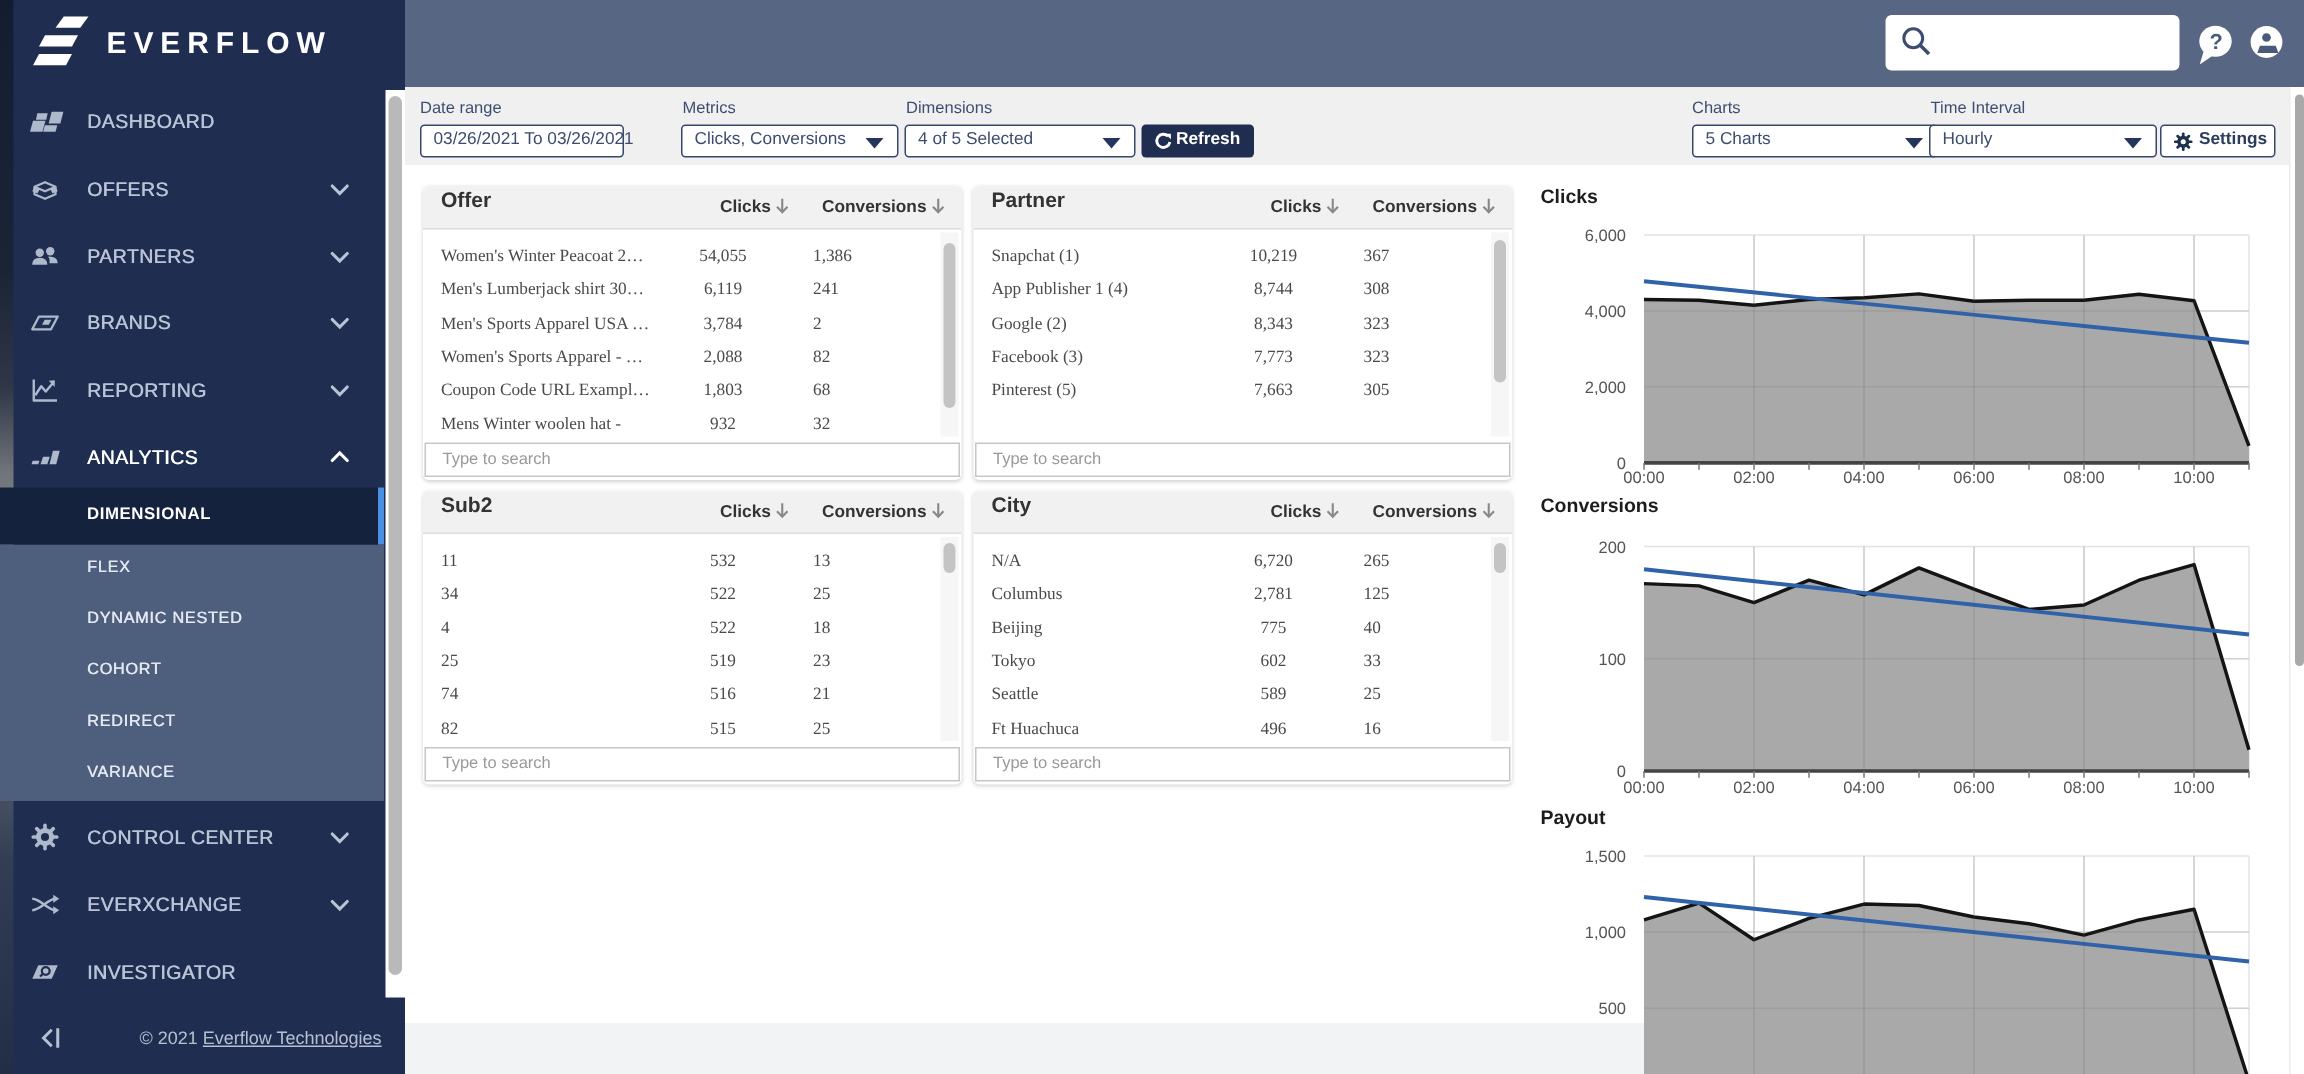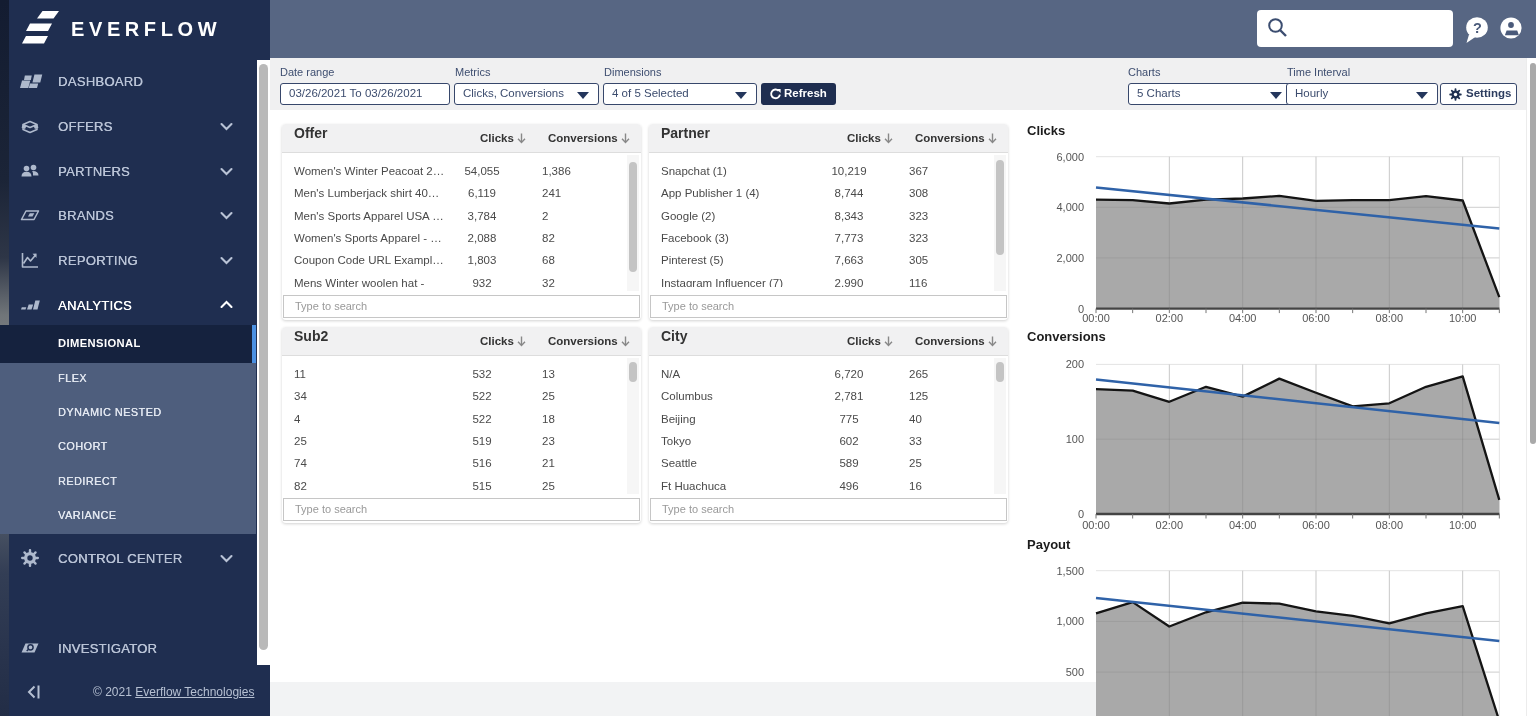--- a/index.html
+++ b/index.html
@@ -33,21 +33,21 @@
 #refresh-btn { position:absolute; left:761px; top:83px; width:75px; height:21.5px; background:#1f2e50; border-radius:3px; color:#fff; font-size:11.5px; font-weight:bold; text-align:center; line-height:21.5px; }
 #settings-btn { position:absolute; left:1440px; top:83px; width:77px; height:21.5px; background:#fff; border:1.5px solid #37476b; border-radius:3px; color:#2c3c5e; font-size:11.5px; font-weight:bold; line-height:18.5px; text-align:right; }
 
 
 .card { position:absolute; width:359px; height:196px; background:#fff; border-radius:4px; box-shadow:0 1px 3px rgba(0,0,0,0.18); overflow:hidden; }
 .card .hdr { position:absolute; left:0; top:0; width:100%; height:29px; background:#f1f1f2; border-bottom:1px solid #ddd; }
 .card .hdr .title { position:absolute; left:12px; top:1px; font-size:14px; font-weight:bold; color:#333; }
 .card .hdr .h2 { position:absolute; left:198px; top:8px; font-size:11.5px; font-weight:bold; color:#333; white-space:nowrap; }
 .card .hdr .h3 { position:absolute; left:266px; top:8px; font-size:11.5px; font-weight:bold; color:#333; white-space:nowrap; }
 .card .rows { position:absolute; left:0; top:29px; width:100%; height:133.5px; overflow:hidden; }
-.card .row { position:relative; width:100%; height:22.3px; }
+.card .row { position:relative; width:100%; height:22.3px;font-family:Liberation Serif, serif; }
 .card .row:first-child { margin-top:7px; }
 .card .c1 { position:absolute; left:12px; top:50%; transform:translateY(-50%); width:168px; font-size:11.5px; color:#4a4a4a; white-space:nowrap; overflow:hidden; }
 .card .c2 { position:absolute; left:145px; top:50%; transform:translateY(-50%); width:110px; text-align:center; font-size:11.5px; color:#4a4a4a; }
 .card .c3 { position:absolute; left:260px; top:50%; transform:translateY(-50%); width:109px; text-align:left; font-size:11.5px; color:#4a4a4a; }
 .card .sb-track { position:absolute; right:2px; top:31px; width:12px; height:136px; background:#f6f6f6; }
 .card .sb-thumb { position:absolute; right:4px; width:8px; background:#c4c4c4; border-radius:4px; }
 .card .search { position:absolute; left:1px; right:1px; bottom:2px; height:23px; border:1px solid #c6c6c6; background:#fff; font-size:11px; color:#999; line-height:21px; padding-left:11px; }
 
 
 #main-scroll-track { position:absolute; left:1526px; top:58px; width:10px; height:658px; background:#fff; border-left:1px solid #ececec; }
@@ -188,20 +188,34 @@
           <rect x="8.8" y="1" width="2.4" height="4.5" rx="1.1" transform="rotate(315 10 10)"></rect>
           <circle cx="10" cy="10" r="6"></circle>
           <circle cx="10" cy="10" r="2.7" fill="#1f2e50"></circle>
         </g>
       </svg>
       <div class="txt" style="color:#b9c3d6">CONTROL CENTER</div>
       <svg class="chev" viewBox="0 0 15 15">
         <path d="M2.5 5.5 L7.5 10.5 L12.5 5.5" fill="none" stroke="#b9c3d6" stroke-width="2.1" stroke-linecap="round"></path>
       </svg>
     </div>
+<div class="mi abs" style="top:580.5px">
+      <svg class="ico" viewBox="0 0 20 20">
+        <g fill="none" stroke="#aeb9cc" stroke-width="1.7">
+          <path d="M1.5 13.8 C7 13.8 12 6.2 17 6.2"></path>
+          <path d="M1.5 6.2 C7 6.2 12 13.8 17 13.8"></path>
+          <polygon points="15.5,3.5 19.5,6.2 15.5,8.9" fill="#aeb9cc" stroke="none"></polygon>
+          <polygon points="15.5,11.1 19.5,13.8 15.5,16.5" fill="#aeb9cc" stroke="none"></polygon>
+        </g>
+      </svg>
+      <div class="txt" style="color:#b9c3d6">EVERXCHANGE</div>
+      <svg class="chev" viewBox="0 0 15 15">
+        <path d="M2.5 5.5 L7.5 10.5 L12.5 5.5" fill="none" stroke="#b9c3d6" stroke-width="2.1" stroke-linecap="round"></path>
+      </svg>
+    </div>
 <div class="mi abs" style="top:625.5px">
       <svg class="ico" viewBox="0 0 20 20">
         <g>
           <polygon points="1.5,14.5 14.5,14.5 18.5,5.5 5.5,5.5" fill="#aeb9cc"></polygon>
           <circle cx="10.5" cy="9.3" r="2.6" fill="none" stroke="#1f2e50" stroke-width="1.5"></circle>
           <line x1="8.6" y1="11.2" x2="6.7" y2="13" stroke="#1f2e50" stroke-width="1.5"></line>
         </g>
       </svg>
       <div class="txt" style="color:#b9c3d6">INVESTIGATOR</div>
     </div>
@@ -212,21 +226,21 @@
       <line x1="12.5" y1="1.5" x2="12.5" y2="14.5" stroke="#b6c0d2" stroke-width="2"></line>
     </svg>
 <div class="abs" style="left:93px;top:685px;font-size:12px;color:#b6c0d2">© 2021 <u>Everflow Technologies</u></div>
 
   <div class="ctl-label" style="left:280px;top:66px">Date range</div>
   <div class="ctl-label" style="left:455px;top:66px">Metrics</div>
   <div class="ctl-label" style="left:604px;top:66px">Dimensions</div>
   <div class="ctl-label" style="left:1128px;top:66px">Charts</div>
   <div class="ctl-label" style="left:1287px;top:66px">Time Interval</div>
 
-  <div class="ctl-box" style="left:280px;top:83px;width:170px">03/26/2021 To 03/26/2021</div>
+  <div class="ctl-box" style="left:280px;top:83px;width:136px">03/26/2021 To 03/26/2021</div>
   <div class="ctl-box" style="left:454px;top:83px;width:145px">Clicks, Conversions<span class="caret"></span></div>
   <div class="ctl-box" style="left:603px;top:83px;width:154px">4 of 5 Selected<span class="caret"></span></div>
   <div id="refresh-btn">
       <svg style="position:absolute;left:8px;top:4.5px" width="13" height="13" viewBox="0 0 13 13">
         <path d="M9.7 2.8 A4.4 4.4 0 1 0 10.9 6.6" fill="none" stroke="#fff" stroke-width="1.9"></path>
         <polygon points="7.6,1.1 11.6,1.1 11.6,4.9" fill="#fff"></polygon>
       </svg>
       <span style="position:absolute;left:23px;top:0;text-align:center;">Refresh</span>
     </div>
   <div class="ctl-box" style="left:1128px;top:83px;width:164px">5 Charts<span class="caret"></span></div>
@@ -261,21 +275,21 @@
             <polyline points="1,5.8 4.5,9.5 8,5.8" fill="none" stroke="#888" stroke-width="1.4"></polyline>
           </svg></div>
       </div>
       <div class="rows">
         <div class="row">
           <div class="c1">Women's Winter Peacoat 2…</div>
           <div class="c2">54,055</div>
           <div class="c3">1,386</div>
         </div>
         <div class="row">
-          <div class="c1">Men's Lumberjack shirt 40…</div>
+          <div class="c1">Men's Lumberjack shirt 30…</div>
           <div class="c2">6,119</div>
           <div class="c3">241</div>
         </div>
         <div class="row">
           <div class="c1">Men's Sports Apparel USA …</div>
           <div class="c2">3,784</div>
           <div class="c3">2</div>
         </div>
         <div class="row">
           <div class="c1">Women's Sports Apparel - …</div>
@@ -327,25 +341,20 @@
         </div>
         <div class="row">
           <div class="c1">Facebook (3)</div>
           <div class="c2">7,773</div>
           <div class="c3">323</div>
         </div>
         <div class="row">
           <div class="c1">Pinterest (5)</div>
           <div class="c2">7,663</div>
           <div class="c3">305</div>
-        </div>
-        <div class="row">
-          <div class="c1">Instagram Influencer (7)</div>
-          <div class="c2">2,990</div>
-          <div class="c3">116</div>
         </div>
       </div>
       <div class="sb-track"></div>
       <div class="sb-thumb" style="top:36px;height:95px"></div>
       <div class="search">Type to search</div>
     </div>
 <div class="card" style="left:282px;top:327px">
       <div class="hdr">
         <div class="title">Sub2</div>
         <div class="h2">Clicks<svg style="vertical-align:-1.5px;margin-left:3px" width="9" height="11" viewBox="0 0 9 11">

